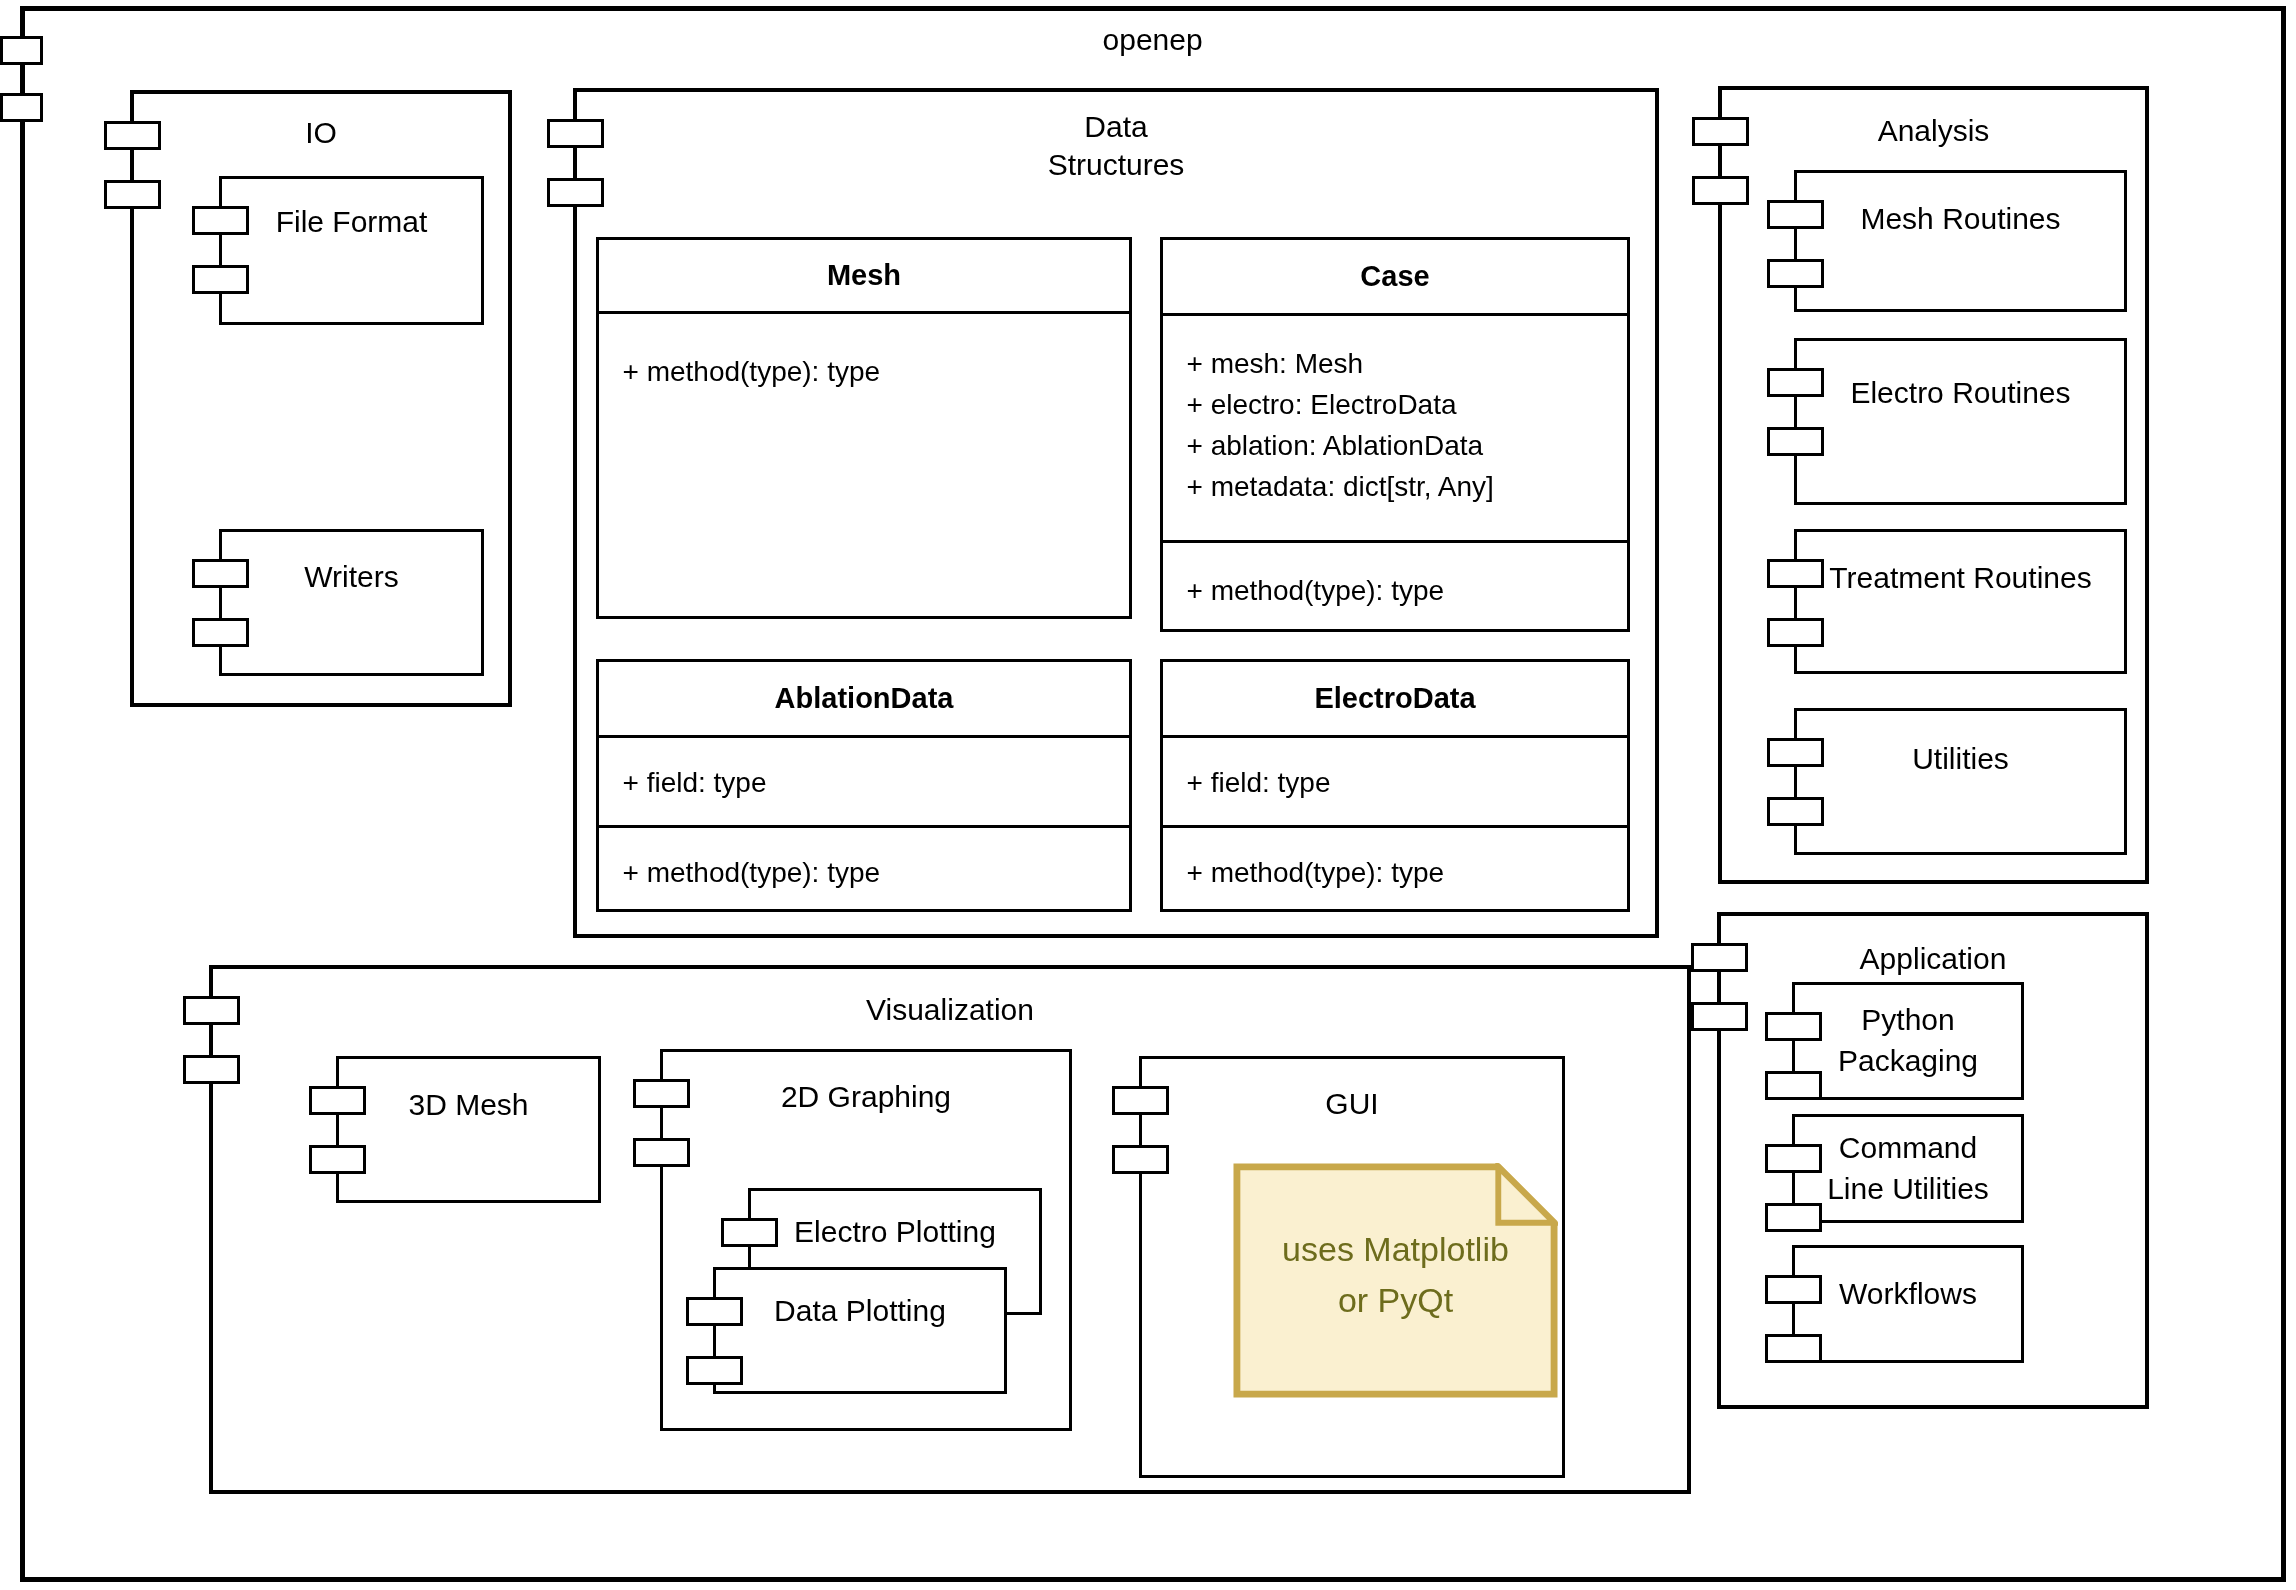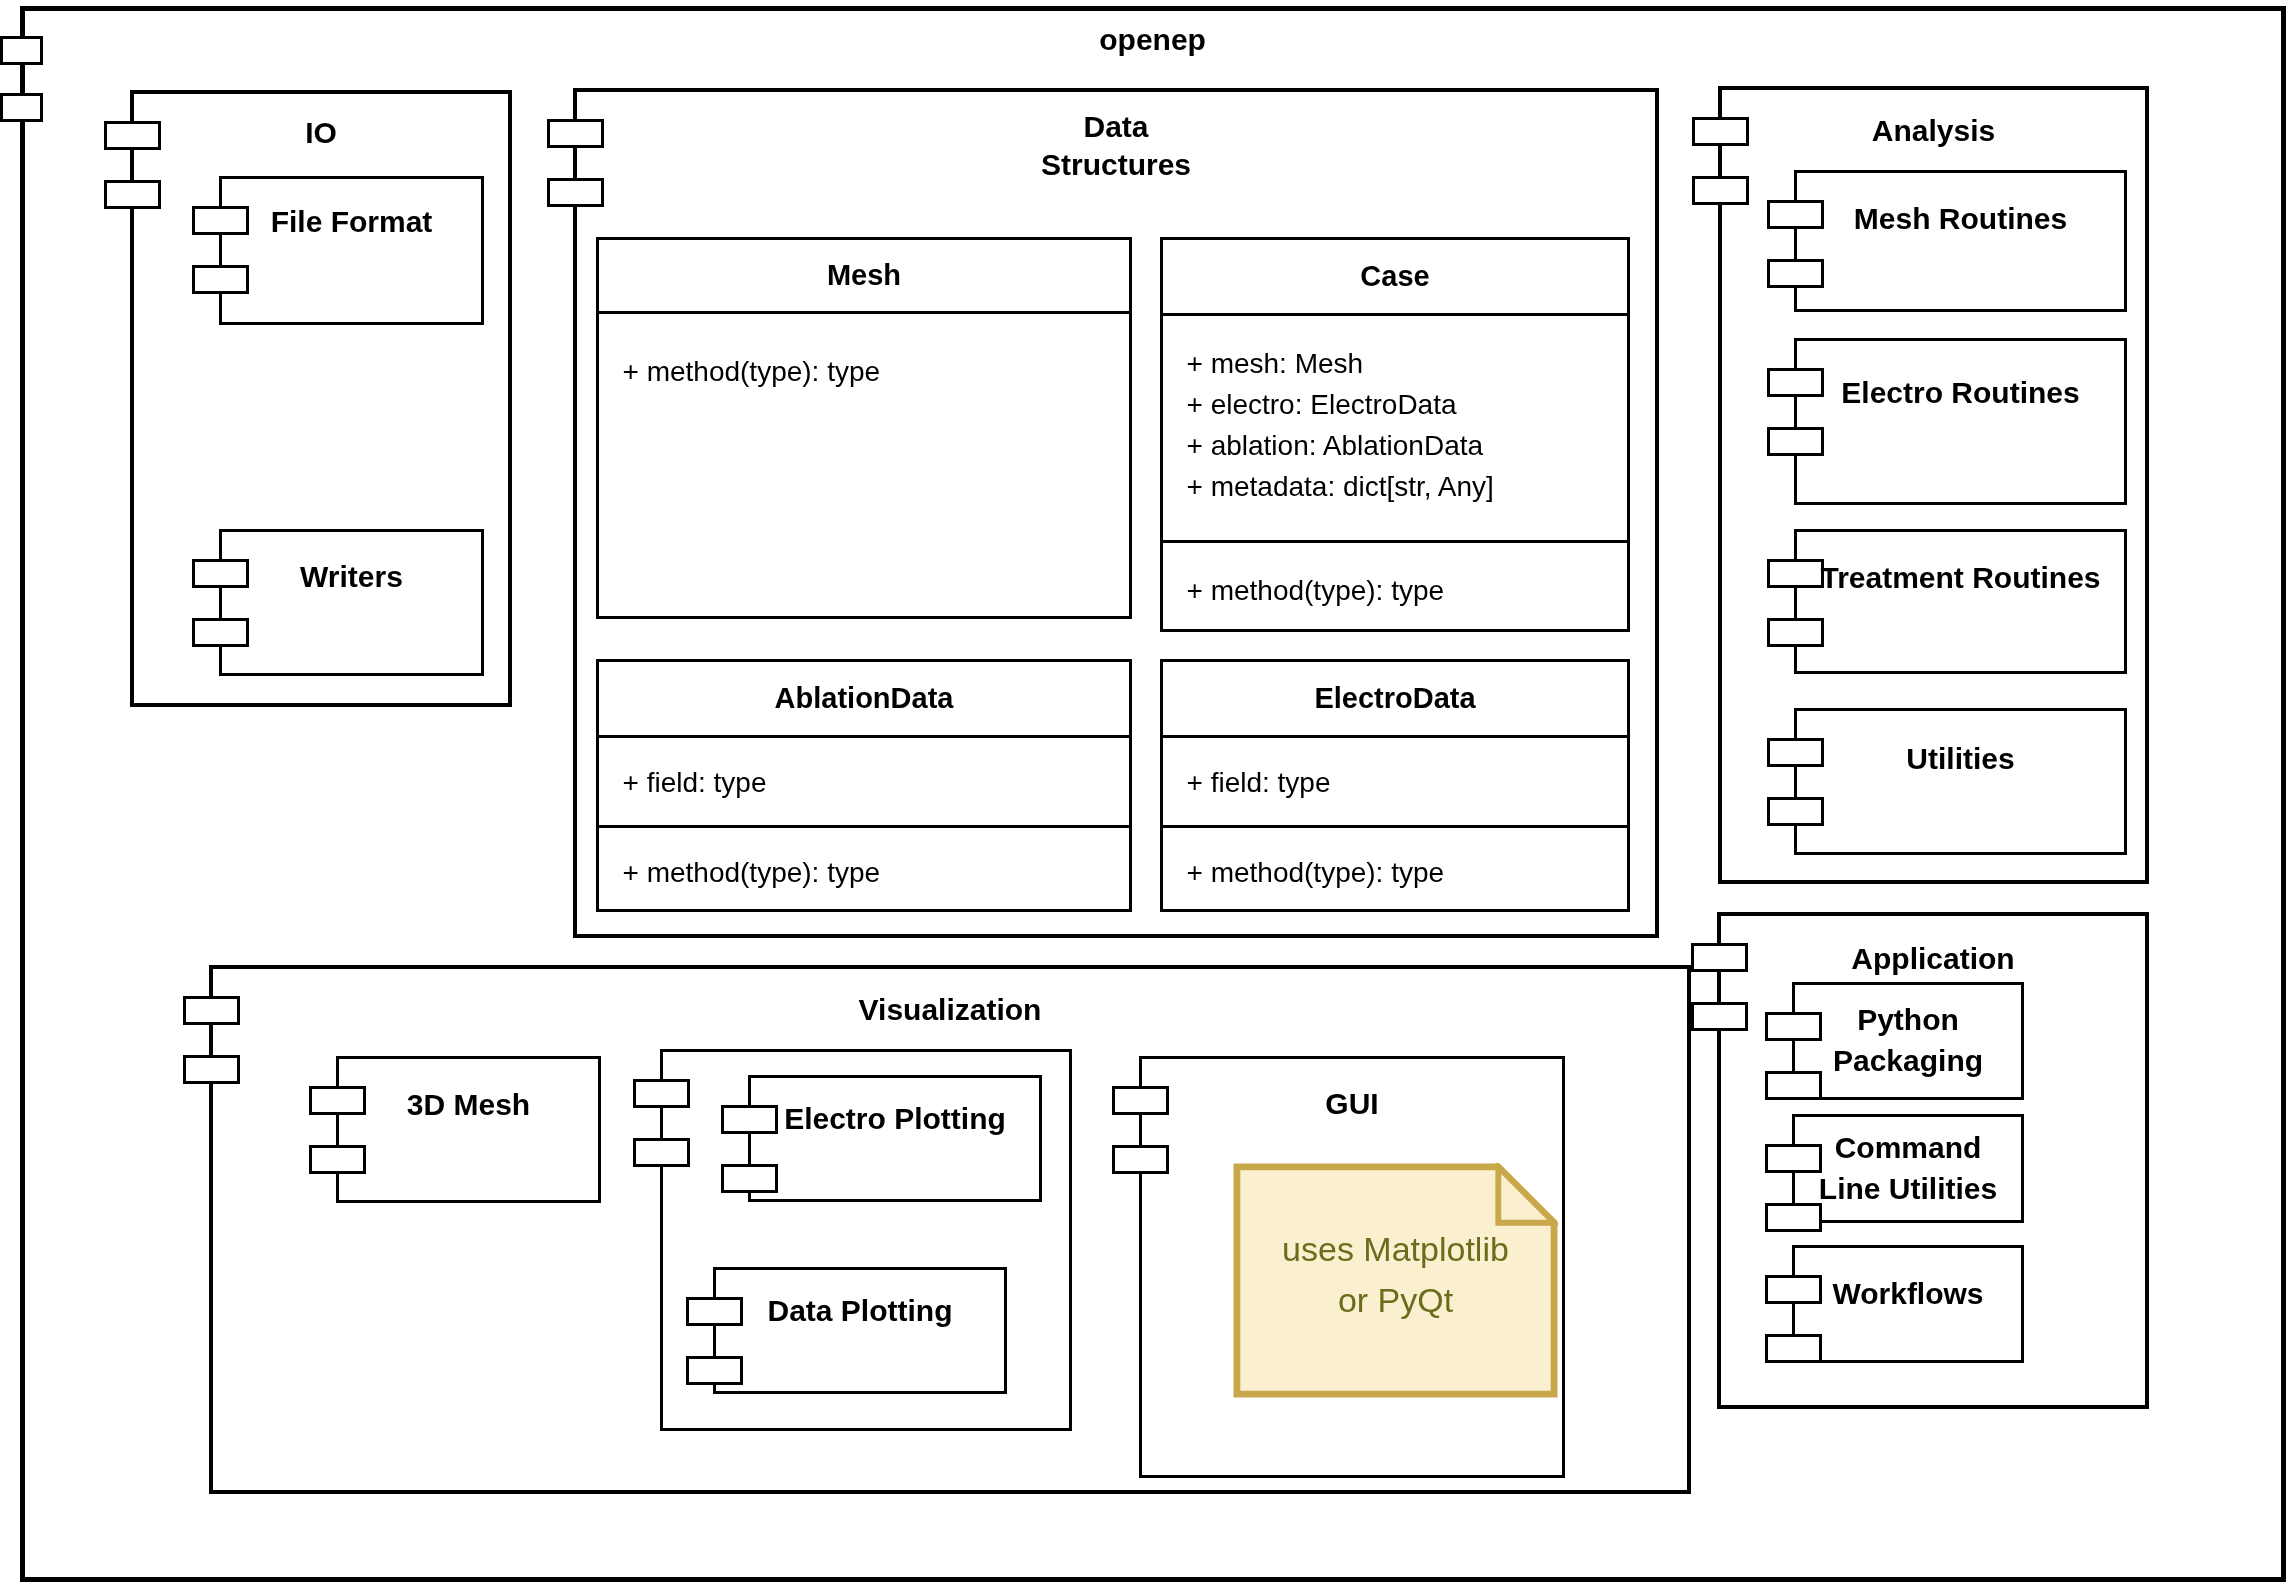--- a/index.html
+++ b/index.html
@@ -31,21 +31,20 @@
   .t2{top:86px;}
   .tab-outer{width:43px;height:29px;left:-24.5px;}
   .tab-outer.t1{top:25.5px;}
   .tab-outer.t2{top:82px;}
   .lbl{
     position:absolute;left:0;right:0;
     text-align:center;
     font-size:30px;
     line-height:38px;
     white-space:pre-line;
-    font-weight:bold;
   }
   
   .cls{
     position:absolute;
     background:#ffffff;
     border:3.9px solid var(--line,#000000);
     box-sizing:border-box;
     display:flex;flex-direction:column;
   }
   .cls-head{
@@ -193,21 +192,21 @@
   <div class="box" style="left:336px;top:1056px;width:265px;height:147px;">
     <div class="tab t1"></div>
     <div class="tab t2"></div>
     <div class="lbl" style="top:27.4px;">3D Mesh</div>
   </div>
   <div class="box" style="left:660px;top:1049px;width:412px;height:382px;">
     <div class="tab t1"></div>
     <div class="tab t2"></div>
     <div class="lbl" style="top:25.5px;">2D Graphing</div>
   </div>
-  <div class="box" style="left:748px;top:1075px;width:294px;height:127px;">
+  <div class="box" style="left:748px;top:1188px;width:294px;height:127px;">
     <div class="tab t1"></div>
     <div class="tab t2"></div>
     <div class="lbl" style="top:21.6px;">Electro Plotting</div>
   </div>
   <div class="box" style="left:713px;top:1267px;width:294px;height:127px;">
     <div class="tab t1"></div>
     <div class="tab t2"></div>
     <div class="lbl" style="top:21.6px;">Data Plotting</div>
   </div>
   <div class="box" style="left:1139px;top:1056px;width:426px;height:422px;">

